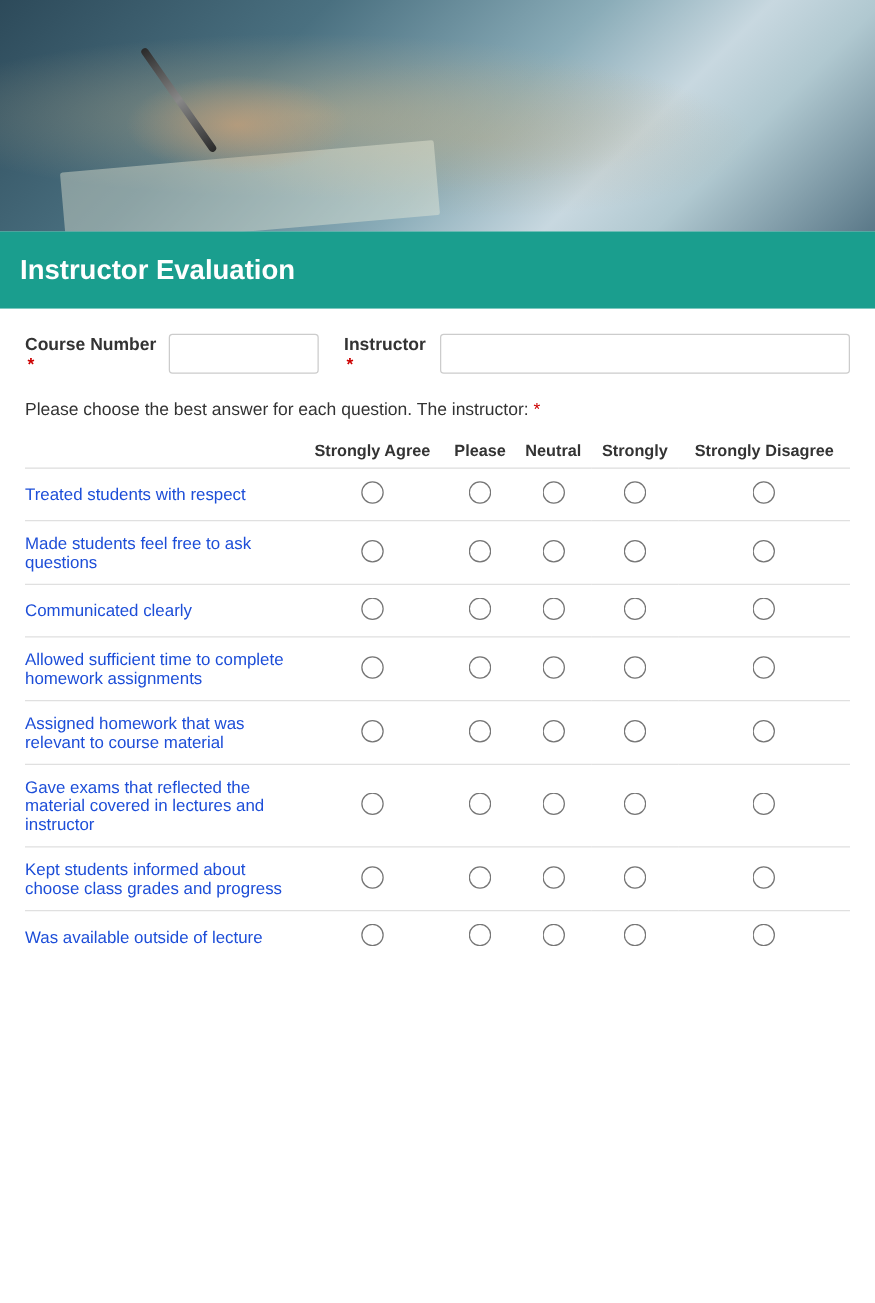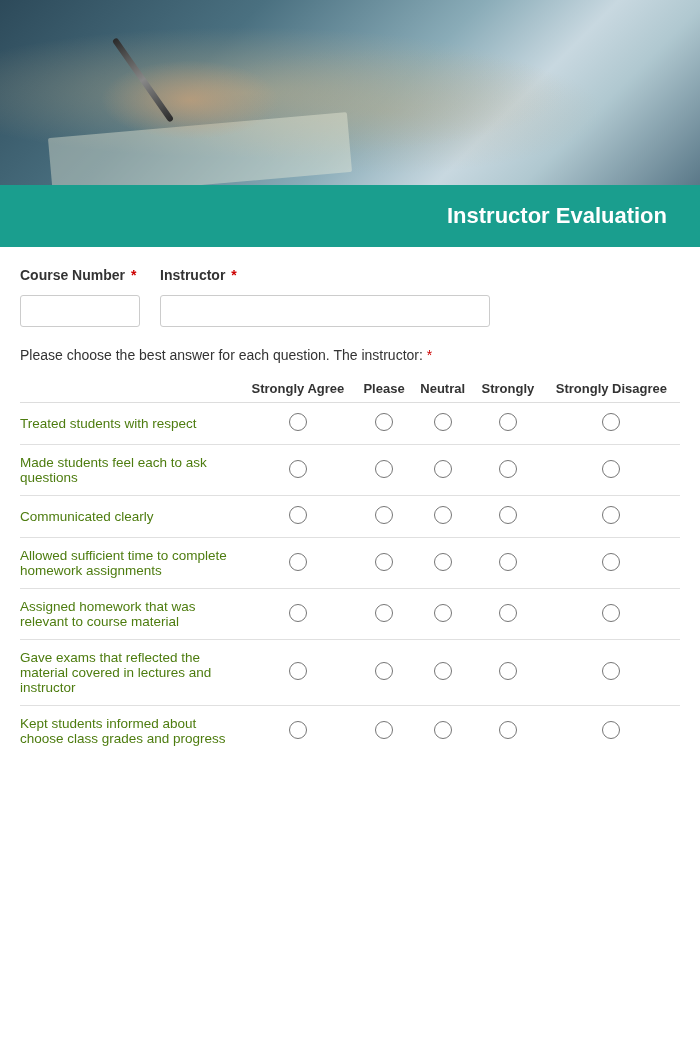--- a/index.html
+++ b/index.html
@@ -53,23 +53,22 @@
       width: 300px;
       height: 60px;
       background: rgba(240,240,220,0.4);
       transform: rotate(-5deg);
       border-radius: 2px;
     }
 
     
     .header-bar {
       background: #1a9e8e;
-      padding: 18px 33px;
+      padding: 18px 16px;
       color: #fff;
-      text-align: right;
     }
     .header-bar h1 {
       font-size: 22px;
       font-weight: bold;
       color: #fff;
     }
 
     
     .main-content {
       padding: 20px 20px 10px 20px;
@@ -78,22 +77,22 @@
 
     
     .form-row {
       display: flex;
       gap: 20px;
       margin-bottom: 20px;
       align-items: flex-start;
     }
     .form-group {
       display: flex;
-      flex-direction: column;
-      gap: 12px;
+      flex-direction: row;
+      gap: 0;
     }
     .form-group label {
       font-size: 14px;
       font-weight: bold;
       color: #333;
     }
     .form-group label .required {
       color: #cc0000;
       margin-left: 2px;
     }
@@ -143,21 +142,21 @@
     .eval-table tbody tr:last-child {
       border-bottom: none;
     }
     .eval-table tbody tr td {
       padding: 10px 4px;
       vertical-align: middle;
       text-align: center;
     }
     .eval-table tbody tr td:first-child {
       text-align: left;
-      color: #4d7c0f;
+      color: #1d4ed8;
       font-size: 13.5px;
       padding-left: 0;
       width: 220px;
     }
 
     
     input[type="radio"] {
       width: 18px;
       height: 18px;
       cursor: pointer;
@@ -216,21 +215,21 @@
     <tbody id="eval-table-body">
     <tr>
           <td>Treated students with respect</td>
           <td><input type="radio" name="q1" value="strongly-agree" style=""></td>
           <td><input type="radio" name="q1" value="agree" style=""></td>
           <td><input type="radio" name="q1" value="neutral" style=""></td>
           <td><input type="radio" name="q1" value="disagree" style=""></td>
           <td><input type="radio" name="q1" value="strongly-disagree" style=""></td>
         </tr>
         <tr>
-          <td>Made students feel each to ask questions</td>
+          <td>Made students feel free to ask questions</td>
           <td><input type="radio" name="q2" value="strongly-agree" style=""></td>
           <td><input type="radio" name="q2" value="agree" style=""></td>
           <td><input type="radio" name="q2" value="neutral" style=""></td>
           <td><input type="radio" name="q2" value="disagree" style=""></td>
           <td><input type="radio" name="q2" value="strongly-disagree" style=""></td>
         </tr>
         <tr>
           <td>Communicated clearly</td>
           <td><input type="radio" name="q4" value="strongly-agree" style=""></td>
           <td><input type="radio" name="q4" value="agree" style=""></td>
@@ -263,16 +262,24 @@
           <td><input type="radio" name="q7" value="strongly-disagree" style=""></td>
         </tr>
         <tr>
           <td>Kept students informed about choose class grades and progress</td>
           <td><input type="radio" name="q9" value="strongly-agree" style=""></td>
           <td><input type="radio" name="q9" value="agree" style=""></td>
           <td><input type="radio" name="q9" value="neutral" style=""></td>
           <td><input type="radio" name="q9" value="disagree" style=""></td>
           <td><input type="radio" name="q9" value="strongly-disagree" style=""></td>
         </tr>
+        <tr>
+          <td>Was available outside of lecture</td>
+          <td><input type="radio" name="q10" value="strongly-agree" style=""></td>
+          <td><input type="radio" name="q10" value="agree" style=""></td>
+          <td><input type="radio" name="q10" value="neutral" style=""></td>
+          <td><input type="radio" name="q10" value="disagree" style=""></td>
+          <td><input type="radio" name="q10" value="strongly-disagree" style=""></td>
+        </tr>
       </tbody>
   </table>
 
 </div>
 
 </body></html>

